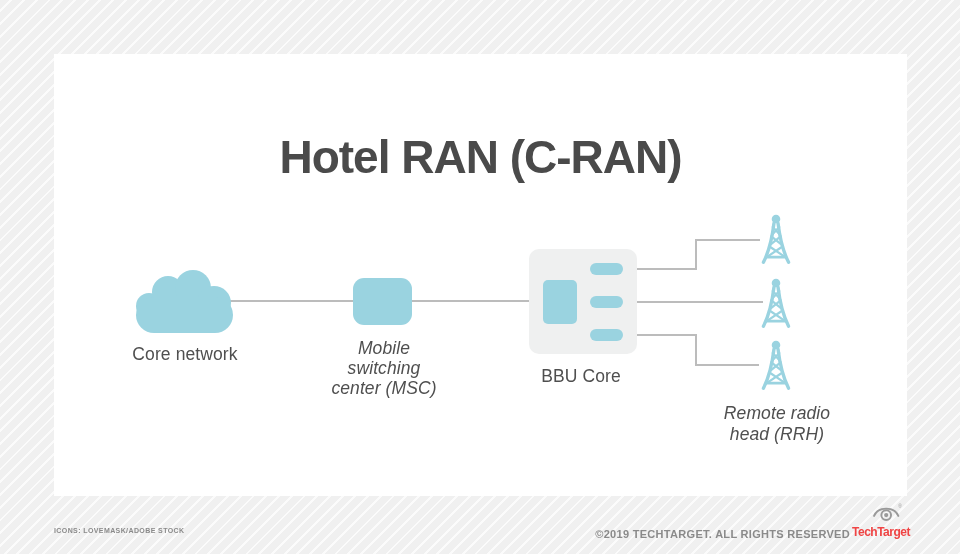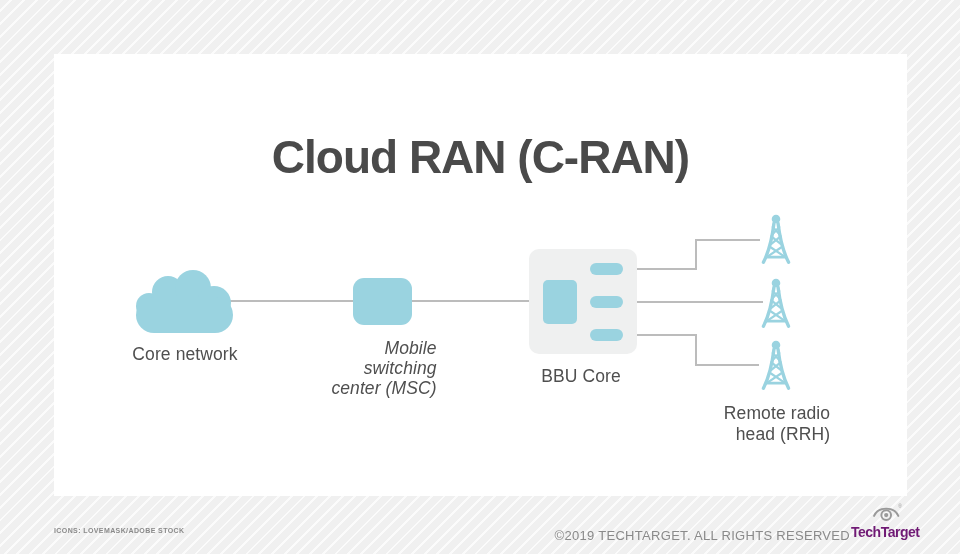--- a/index.html
+++ b/index.html
@@ -36,44 +36,44 @@
     background:#9ad3e0;border-radius:5px;
   }
   .bbu-pill{
     position:absolute;width:33px;height:12px;background:#9ad3e0;border-radius:6px;left:590px;
   }
   .tower{position:absolute;width:38px;height:54px;left:757px;}
   
   .node-label{
     position:absolute;transform:translateX(-50%);
     color:#4f4f4f;font-size:17.5px;line-height:20px;
-    text-align:right;white-space:pre-line;letter-spacing:0.1px;
+    text-align:center;white-space:pre-line;letter-spacing:0.1px;
   }
   
   .footer-credits{
     position:absolute;left:54px;top:527px;
     font-size:7px;font-weight:bold;letter-spacing:0.4px;color:#8a8a8a;
   }
   .footer-copyright{
     position:absolute;right:110px;top:528px;
-    font-size:13px;font-weight:normal;letter-spacing:0.3px;color:#8a8a8a;
+    font-size:11px;font-weight:bold;letter-spacing:0.3px;color:#8a8a8a;
   }
   .brand{position:absolute;left:851px;top:503px;width:60px;text-align:center;}
   .brand .eye{display:block;margin:0 auto 0 18px;}
   .brand .brand-text{
-    font-size:14px;font-weight:bold;color:#701a75;letter-spacing:-0.5px;
+    font-size:12px;font-weight:bold;color:#ef4444;letter-spacing:-0.5px;
     line-height:16px;
   }
 </style>
 </head>
 <body>
 
 <div class="card"></div>
 
-<h1 class="title">Cloud RAN (C-RAN)</h1>
+<h1 class="title">Hotel RAN (C-RAN)</h1>
 
 <div class="line h" style="left:224px;top:300px;width:130px;"></div>
 <div class="line h" style="left:411px;top:300px;width:133px;"></div>
 <div class="line h" style="left:576px;top:301px;width:15px;"></div>
 <div class="line h" style="left:622px;top:301px;width:141px;"></div>
 
 <div class="line h" style="left:577px;top:283px;width:7px;"></div>
 <div class="line v" style="left:582px;top:268px;height:17px;"></div>
 <div class="line h" style="left:582px;top:267px;width:9px;"></div>
 
@@ -147,21 +147,21 @@
       <path d="M10,47.5 L30,47.5" stroke-width="3"></path>
     </g>
   </svg>
 </div>
 
 <div class="node-label" style="left:185px;top:344px;">Core network</div>
 <div class="node-label" style="left:384px;top:338px;font-style:italic;">Mobile
 switching
 center (MSC)</div>
 <div class="node-label" style="left:581px;top:366px;">BBU Core</div>
-<div class="node-label" style="left:777px;top:403px;line-height:21px;">Remote radio
+<div class="node-label" style="left:777px;top:403px;line-height:21px;font-style:italic;">Remote radio
 head (RRH)</div>
 
 <div class="footer-credits">ICONS: LOVEMASK/ADOBE STOCK</div>
 <div class="footer-copyright">©2019 TECHTARGET. ALL RIGHTS RESERVED</div>
 
 <div class="brand">
   <svg class="eye" width="36" height="21" viewBox="0 0 36 26">
     <g stroke="#9a9a9a" fill="none">
       <path d="M2,16 C7,4 27,4 32,16" stroke-width="2.4" stroke-linecap="round"></path>
       <circle cx="17" cy="15" r="6" stroke-width="2.4"></circle>

